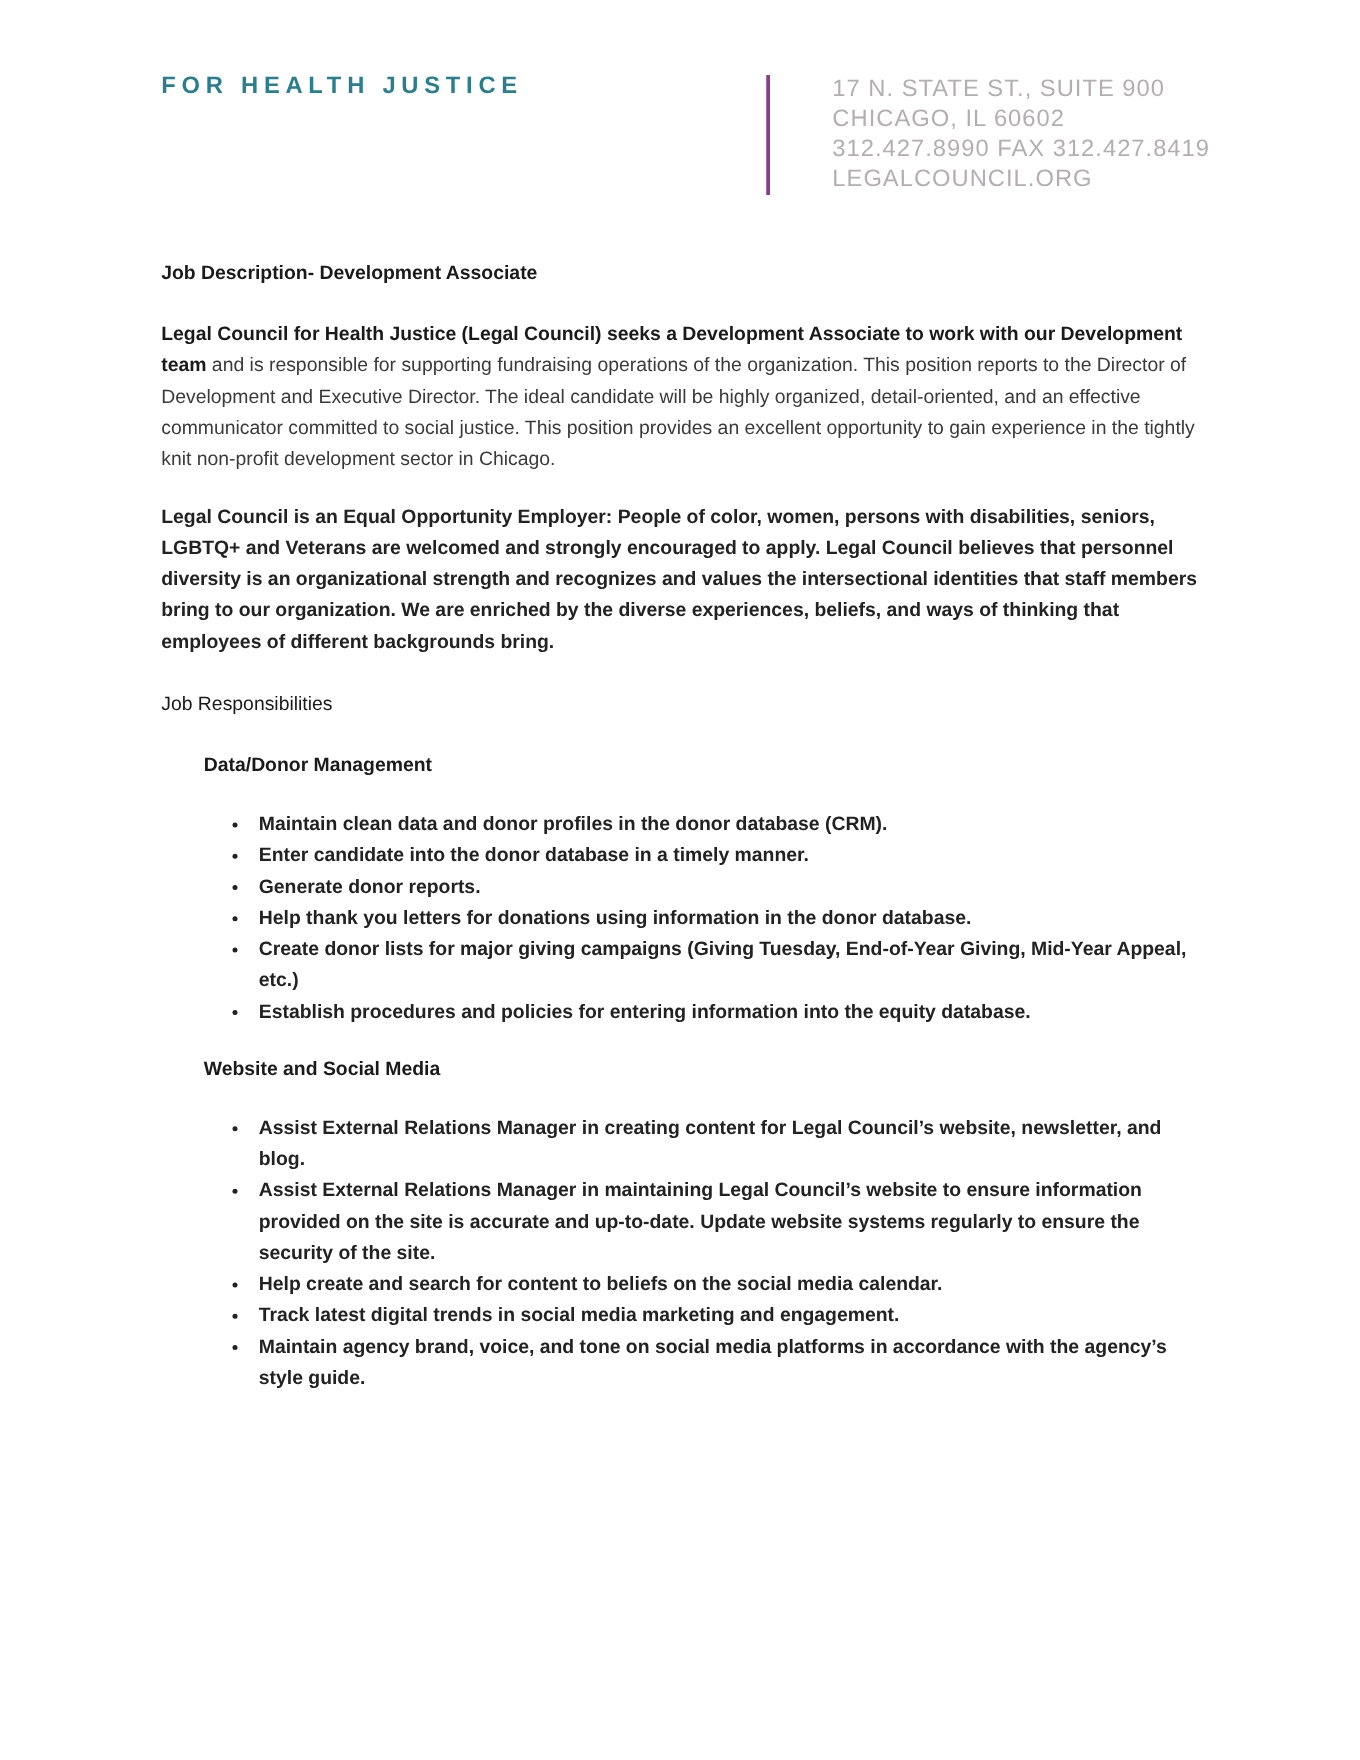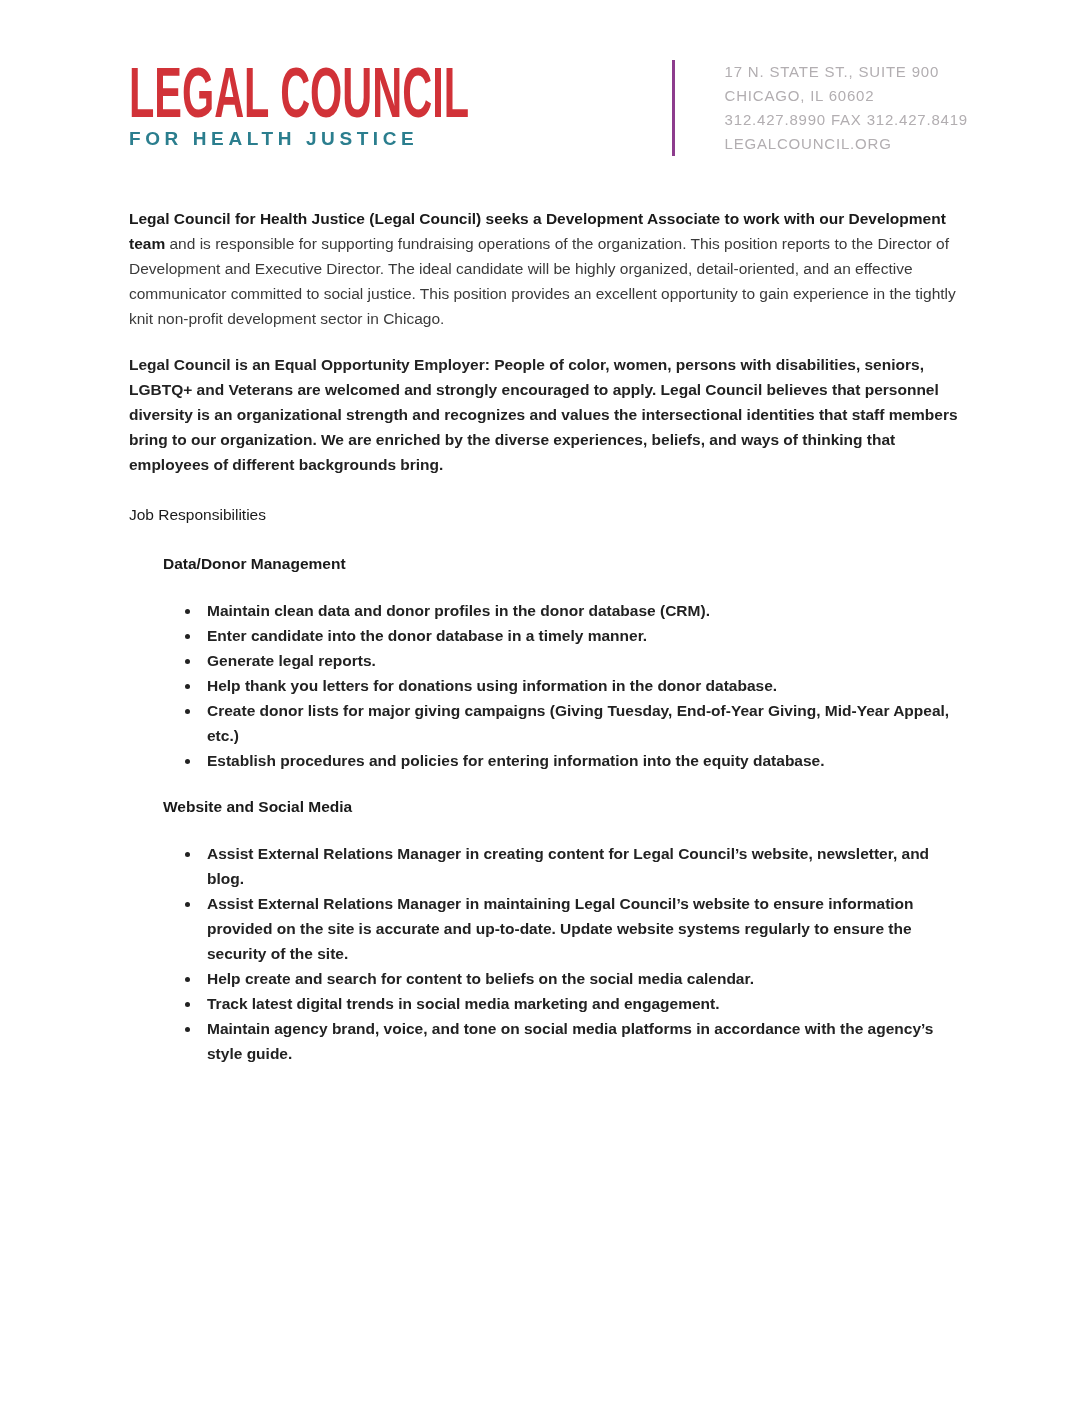--- a/index.html
+++ b/index.html
@@ -47,21 +47,21 @@
   .contact {
     display: flex;
     align-items: stretch;
     margin-top: 2px;
   }
   .contact-bar {
     width: 3px;
     margin-right: 19px;
   }
   .contact-lines {
-    font-size: 15px;
+    font-size: 19px;
     line-height: 24px;
     letter-spacing: 0.8px;
     white-space: nowrap;
     margin-left: 31px;
   }
 
   
   .doc { font-size: 15.5px; line-height: 25px; }
   .title {
     margin: 0 0 24px 0;
@@ -96,52 +96,50 @@
     padding-left: 6px;
   }
 </style>
 </head>
 <body>
 
 <div class="page">
 
   <header class="letterhead">
     <div class="logo">
-      <div class="logo-main" style="color: rgb(209, 50, 56);">
-        <span>LEGAL COUNCIL</span>
-      </div>
       <div class="logo-sub" style="color: rgb(43, 126, 142);">FOR HEALTH JUSTICE</div>
     </div>
     <div class="contact">
       <div class="contact-bar" style="background: rgb(141, 60, 141);"></div>
       <div class="contact-lines" style="color: rgb(178, 174, 177);">
         <div>17 N. STATE ST., SUITE 900</div>
         <div>CHICAGO, IL 60602</div>
         <div>312.427.8990 FAX 312.427.8419</div>
         <div>LEGALCOUNCIL.ORG</div>
       </div>
     </div>
   </header>
 
   <main class="doc">
 
+    <p class="title">Job Description- Development Associate</p>
 
     <p class="para"><span class="lead-bold">Legal Council for Health Justice (Legal Council) seeks a Development Associate to work with our Development team</span><span> and is responsible for supporting fundraising operations of the organization. This position reports to the Director of Development and Executive Director. The ideal candidate will be highly organized, detail-oriented, and an effective communicator committed to social justice. This position provides an excellent opportunity to gain experience in the tightly knit non-profit development sector in Chicago.</span></p>
 
     <p class="para semibold">Legal Council is an Equal Opportunity Employer: People of color, women, persons with disabilities, seniors, LGBTQ+ and Veterans are welcomed and strongly encouraged to apply. Legal Council believes that personnel diversity is an organizational strength and recognizes and values the intersectional identities that staff members bring to our organization. We are enriched by the diverse experiences, beliefs, and ways of thinking that employees of different backgrounds bring.</p>
 
 
     <p class="heading">Job Responsibilities</p>
 
     <p class="subheading">Data/Donor Management</p>
 
     <ul class="bullets">
       <li>Maintain clean data and donor profiles in the donor database (CRM).</li>
       <li>Enter candidate into the donor database in a timely manner.</li>
-      <li>Generate legal reports.</li>
+      <li>Generate donor reports.</li>
       <li>Help thank you letters for donations using information in the donor database.</li>
       <li>Create donor lists for major giving campaigns (Giving Tuesday, End-of-Year Giving, Mid-Year Appeal, etc.)</li>
       <li>Establish procedures and policies for entering information into the equity database.</li>
     </ul>
 
     <p class="subheading">Website and Social Media</p>
 
     <ul class="bullets">
       <li>Assist External Relations Manager in creating content for Legal Council’s website, newsletter, and blog.</li>
       <li>Assist External Relations Manager in maintaining Legal Council’s website to ensure information provided on the site is accurate and up-to-date. Update website systems regularly to ensure the security of the site.</li>

